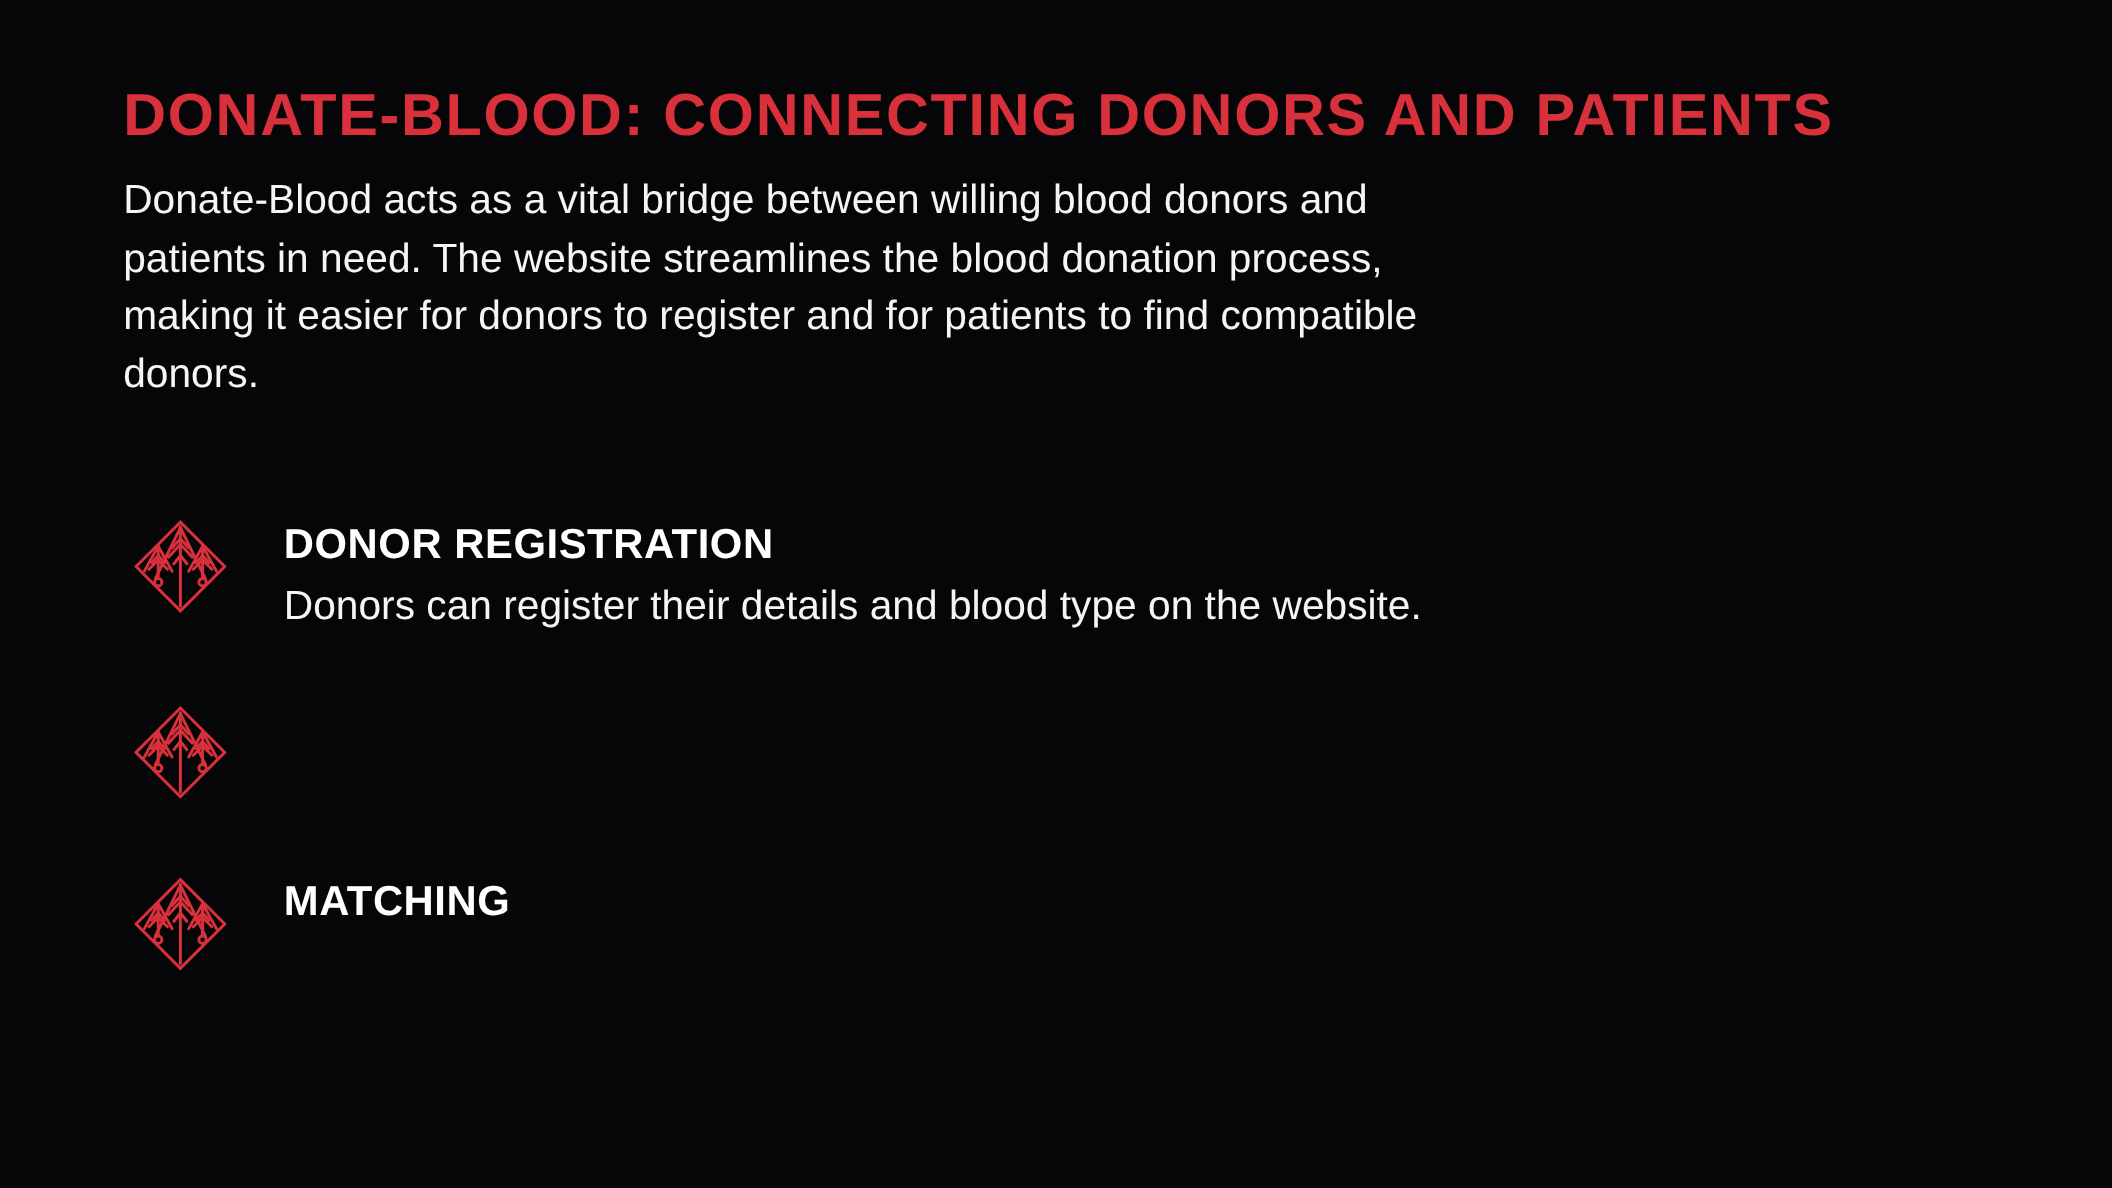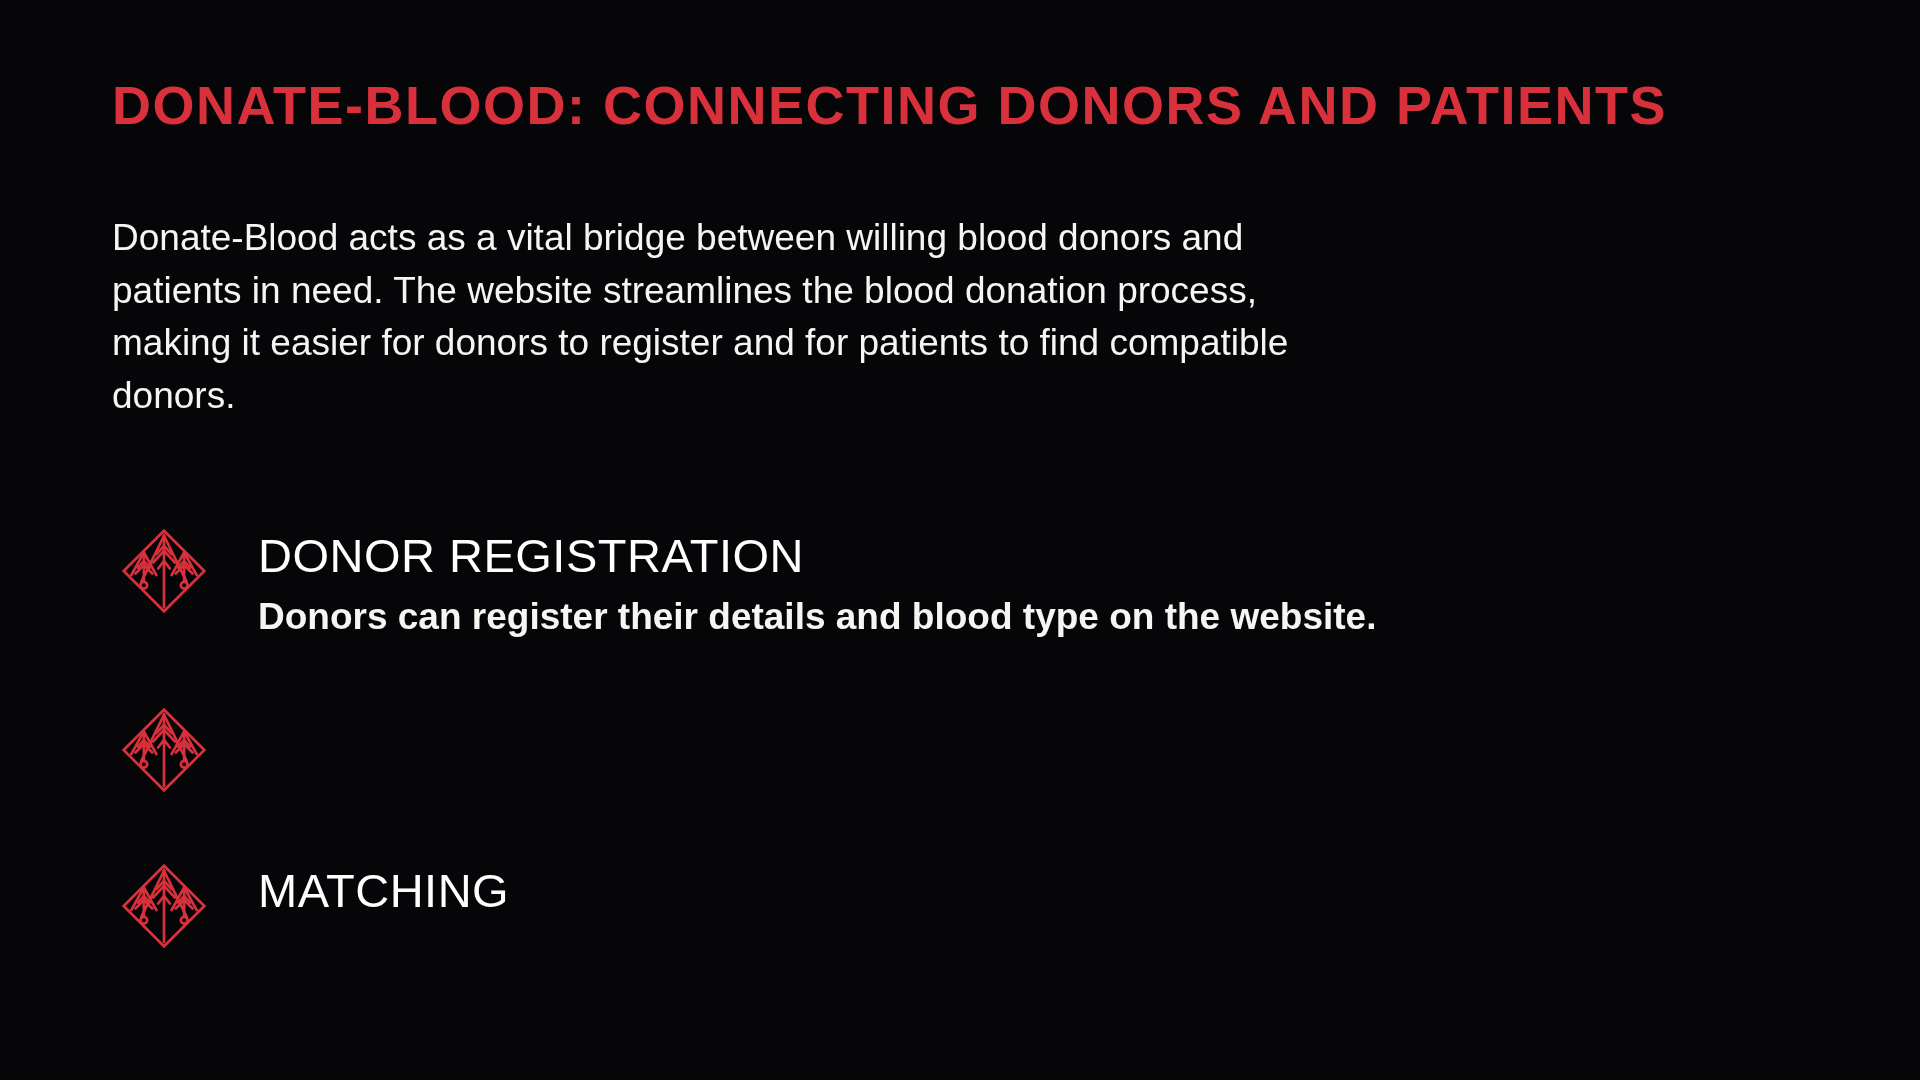--- a/index.html
+++ b/index.html
@@ -23,21 +23,21 @@
   }
   .slide-title {
     font-size: 54px;
     font-weight: 800;
     letter-spacing: 1.5px;
     line-height: 1.0;
     color: var(--accent);
     white-space: nowrap;
   }
   .intro-paragraph {
-    margin-top: 80px;
+    margin-top: 24px;
     font-size: 37px;
     font-weight: 400;
     line-height: 1.42;
     color: var(--text);
     white-space: pre-line;
     max-width: 1560px;
   }
   .features {
     margin-top: 108px;
   }
@@ -50,30 +50,30 @@
   }
   .feature-icon {
     width: 84px;
     height: 90px;
     flex: 0 0 auto;
     color: var(--accent);
     margin-top: -4px;
   }
   .feature-icon svg { width: 100%; height: 100%; display: block; }
   .feature-title {
-    font-size: 47px;
-    font-weight: 400;
+    font-size: 38px;
+    font-weight: 700;
     letter-spacing: 0.5px;
     line-height: 1.12;
     color: var(--heading);
   }
   .feature-desc {
     margin-top: 12px;
     font-size: 37px;
-    font-weight: 700;
+    font-weight: 400;
     line-height: 1.2;
     color: var(--text);
   }
 </style>
 </head>
 <body>
 
 <div class="slide">
 
   <h1 class="slide-title">DONATE-BLOOD: CONNECTING DONORS AND PATIENTS</h1>

